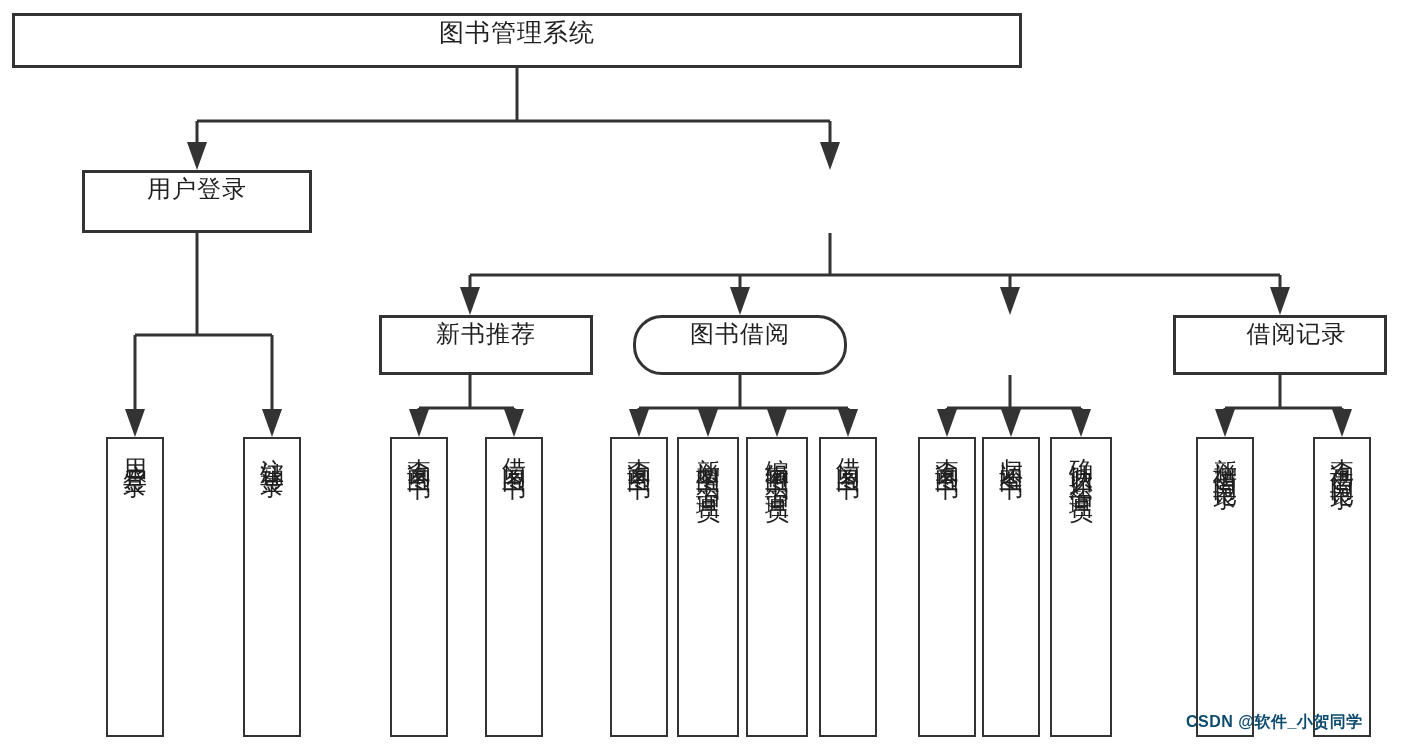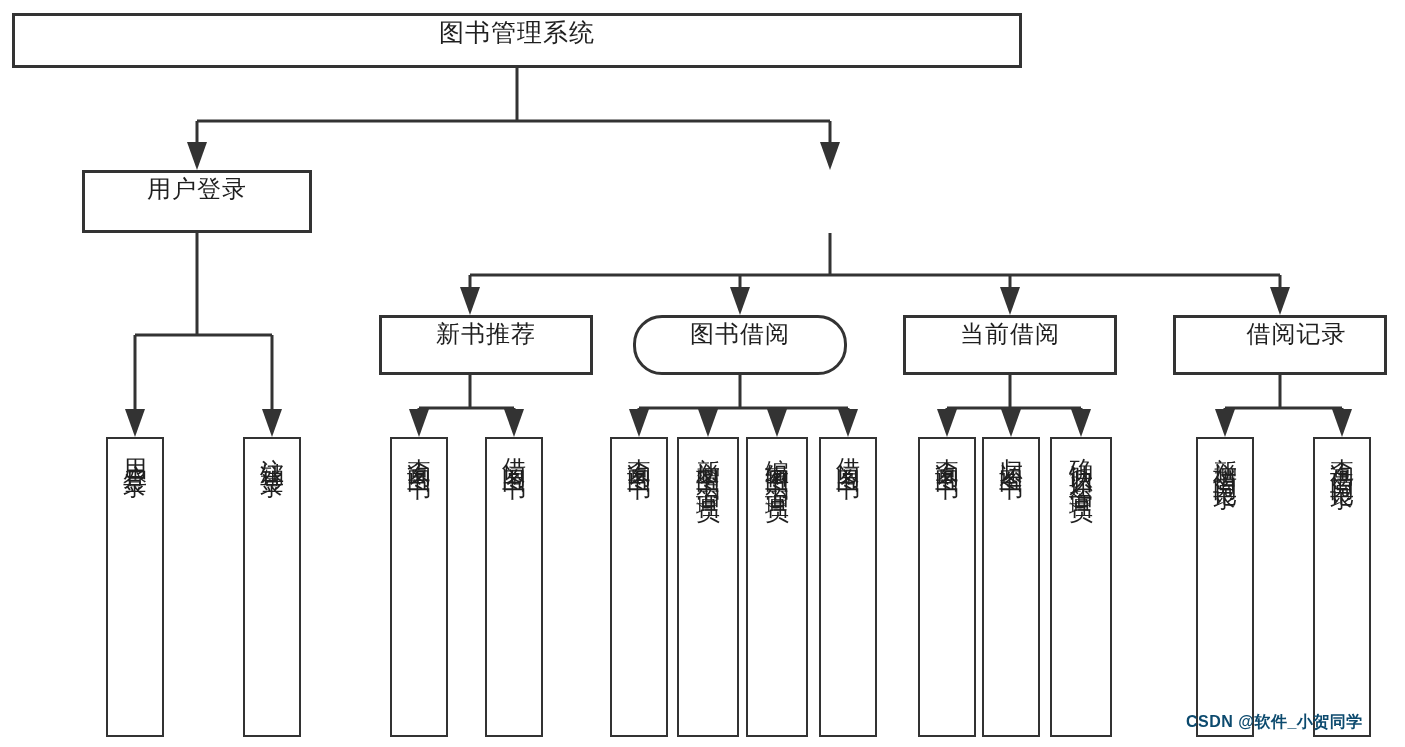--- a/index.html
+++ b/index.html
@@ -150,23 +150,20 @@
   <div class="box" style="left:82px; top:170px; width:230px; height:63px;">
     <span>用户登录</span>
   </div>
 
   <div class="box" style="left:363px; top:315px; width:214px; height:60px;margin-left:16px;">
     <span>新书推荐</span>
   </div>
   <div class="box" style="left:633px; top:315px; width:214px; height:60px;border-radius:29px;">
     <span>图书借阅</span>
   </div>
-  <div class="box" style="left:903px; top:315px; width:214px; height:60px;">
-    <span>当前借阅</span>
-  </div>
   <div class="box" style="left:1173px; top:315px; width:214px; height:60px;padding-left:33px;">
     <span>借阅记录</span>
   </div>
 
   <div class="box leaf" style="left:106px; top:437px; width:58px; height:300px;">
     <span class="vtext">用户登录</span>
   </div>
   <div class="box leaf" style="left:243px; top:437px; width:58px; height:300px;">
     <span class="vtext">注销登录</span>
   </div>

